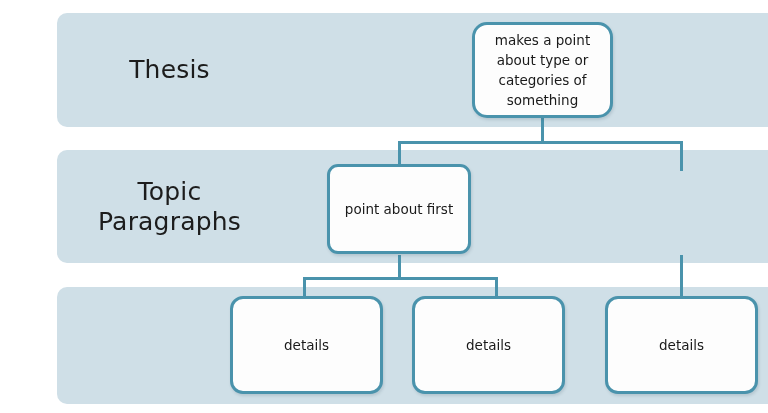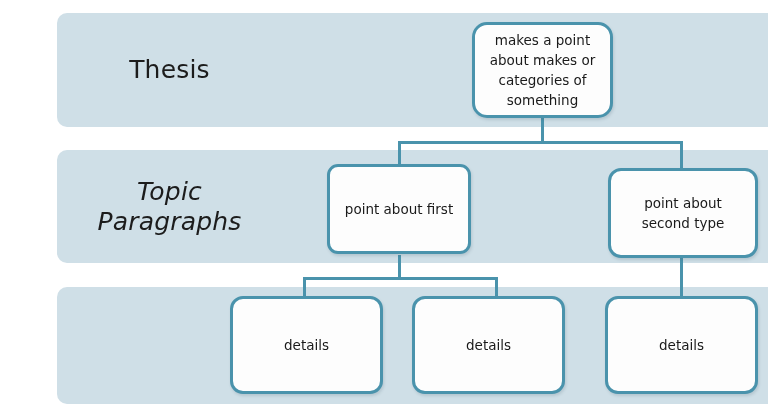--- a/index.html
+++ b/index.html
@@ -35,21 +35,21 @@
     left: 0;
     width: 225px;
     text-align: center;
     color: #1c1c1c;
     font-size: 25px;
     line-height: 1.22;
     font-weight: 400;
     letter-spacing: 0.2px;
   }
   .band-label.one-line  { top: 50%; transform: translateY(-50%); }
-  .band-label.two-line  { top: 50%; transform: translateY(-50%); font-style: italic; }
+  .band-label.two-line  { top: 50%; transform: translateY(-50%); }
 
   
   .conn {
     position: absolute;
     background: #4a93ac;
   }
   .conn-v { width: 3px; }
   .conn-h { height: 3px; }
 
   
@@ -107,38 +107,32 @@
   <div class="conn conn-v" style="left:398px; top:255px; height:25px;"></div>
   <div class="conn conn-h" style="left:303px; top:277px; width:195px;"></div>
   <div class="conn conn-v" style="left:303px; top:277px; height:25px;"></div>
   <div class="conn conn-v" style="left:495px; top:277px; height:25px;"></div>
 
   <div class="conn conn-v" style="left:680px; top:255px; height:47px;"></div>
 
   <div class="node node-thesis">
     <div>
       <span class="node-text">makes a point</span>
-      <span class="node-text">about makes or</span>
+      <span class="node-text">about type or</span>
       <span class="node-text">categories of</span>
       <span class="node-text">something</span>
     </div>
   </div>
 
   <div class="node node-topic-1">
     <div>
       <span class="node-text">point about first</span>
     </div>
   </div>
 
-  <div class="node node-topic-2">
-    <div>
-      <span class="node-text">point about</span>
-      <span class="node-text">second type</span>
-    </div>
-  </div>
 
   <div class="node node-detail-1">
     <span class="node-text">details</span>
   </div>
 
   <div class="node node-detail-2">
     <span class="node-text">details</span>
   </div>
 
   <div class="node node-detail-3">

